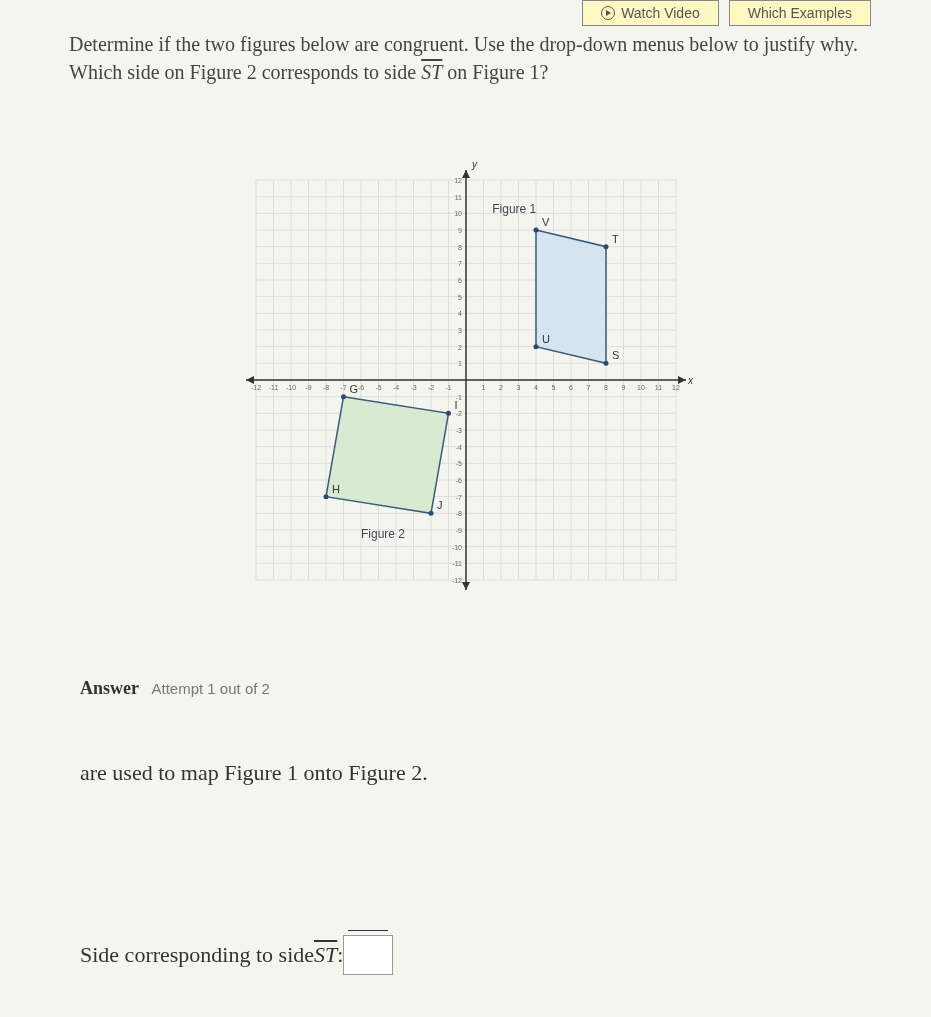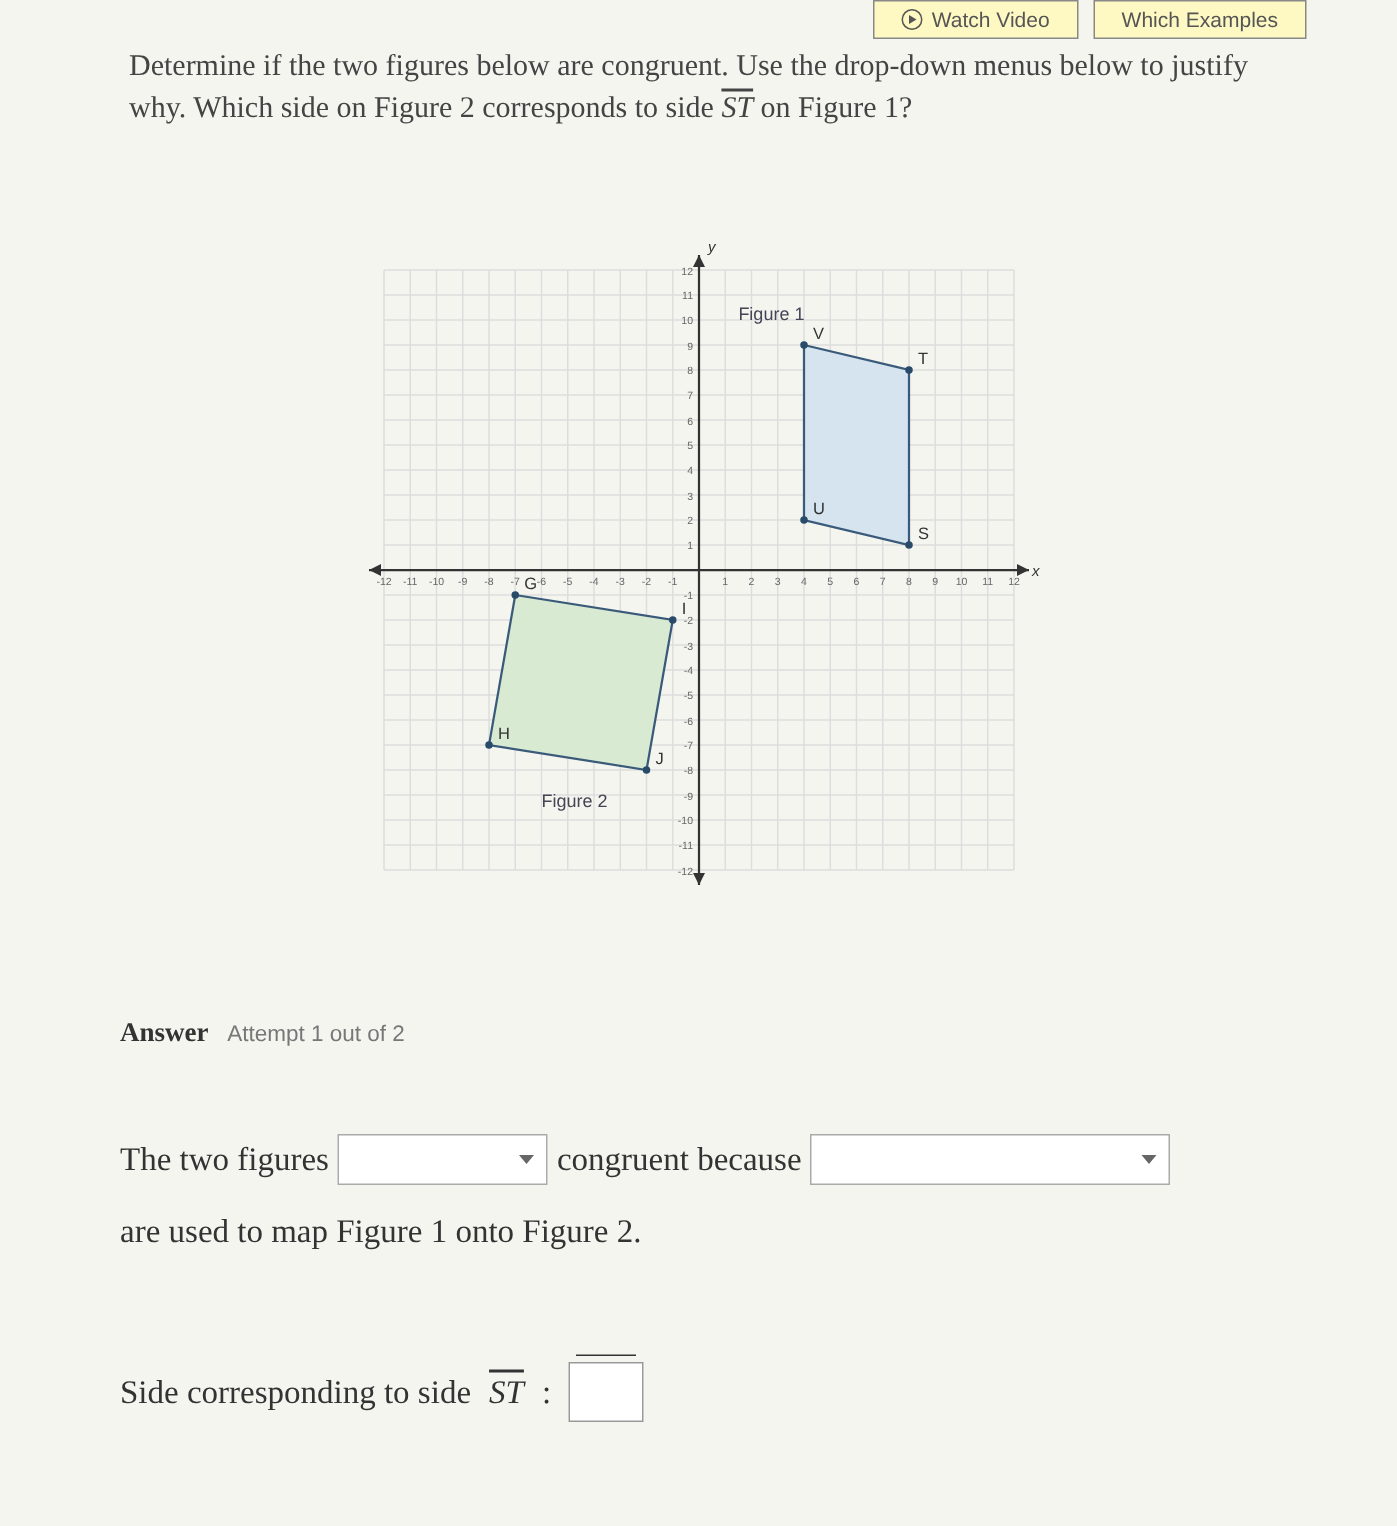--- a/index.html
+++ b/index.html
@@ -43,21 +43,21 @@
     content: "";
     width: 0; height: 0;
     border-left: 5px solid #555;
     border-top: 3px solid transparent;
     border-bottom: 3px solid transparent;
     margin-left: 1px;
   }
   .question {
     position: absolute;
     top: 30px;
-    left: 86px;
+    left: 69px;
     right: 60px;
     font-size: 20px;
     line-height: 1.4;
     color: #444;
   }
   .overline { text-decoration: overline; font-style: italic; }
   .chart-wrap {
     position: absolute;
     top: 160px;
     left: 50%;
@@ -104,26 +104,26 @@
   .dropdown.small { width: 140px; }
   .dropdown.large { width: 240px; }
   .chev {
     width:0;height:0;
     border-left:5px solid transparent;
     border-right:5px solid transparent;
     border-top:6px solid #666;
   }
   .side-line {
     position:absolute;
-    top: 908px;
+    top: 935px;
     left: 80px;
     font-size: 22px;
     display:flex;
     align-items:center;
-    gap:12px;
+    gap:0;
   }
   .box-input {
     width: 50px; height: 40px;
     border:1px solid #999;
     background:#fff;
     position:relative;
   }
   .box-input::before {
     content:"";
     position:absolute;
@@ -278,30 +278,20 @@
       <text x="125" y="378.3333333333333" font-size="12" fill="#445" font-family="Arial">Figure 2</text>
     </svg>
 </div>
 
 <div class="answer-section">
   <div class="answer-head">
     <b>Answer</b>
     <span class="attempt">Attempt 1 out of 2</span>
   </div>
   <div class="answer-line">
-    <span>The two figures</span>
-    <span class="dropdown small">
-      <span class="chev"></span>
-    </span>
-    <span>congruent because</span>
-    <span class="dropdown large">
-      <span class="chev"></span>
-    </span>
-  </div>
-  <div class="answer-line">
     <span>are used to map Figure 1 onto Figure 2.</span>
   </div>
 </div>
 
 <div class="side-line">
   <span>Side corresponding to side </span>
   <span class="overline">ST</span>
   <span>:</span>
   <span class="box-input"></span>
 </div>

